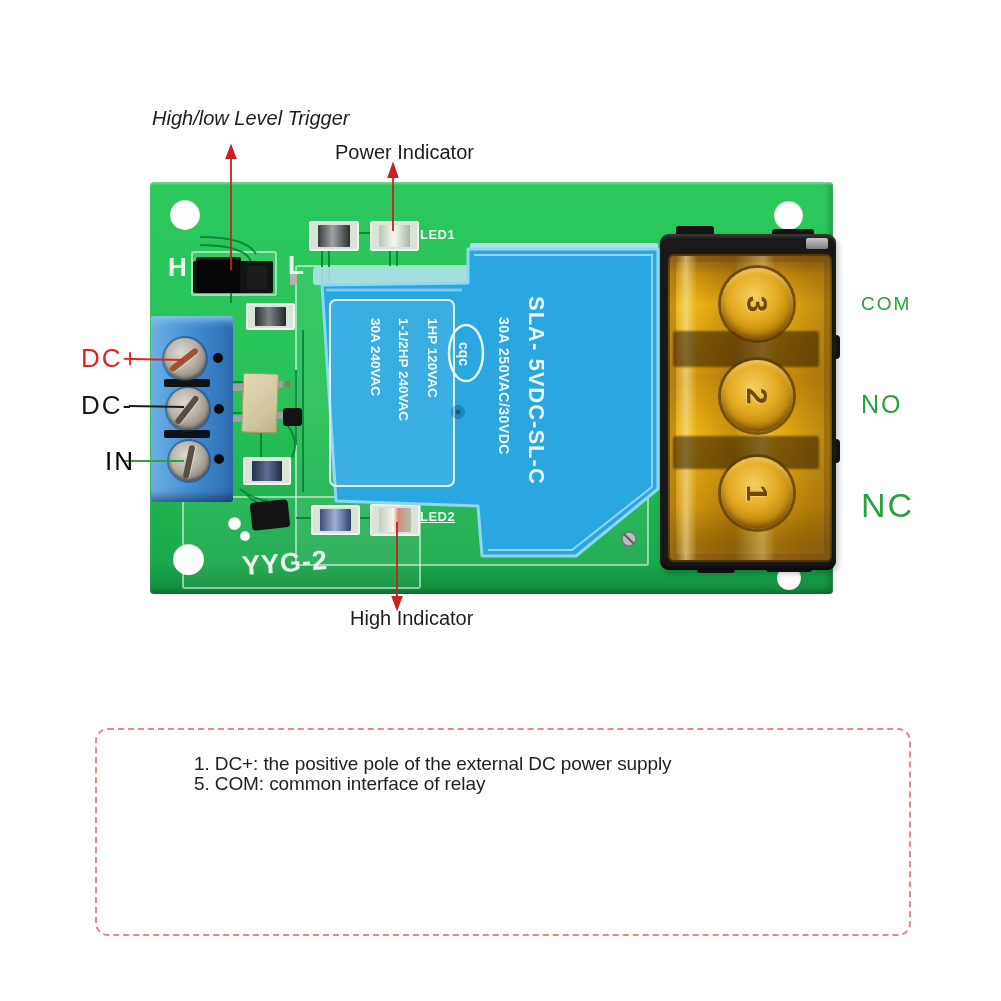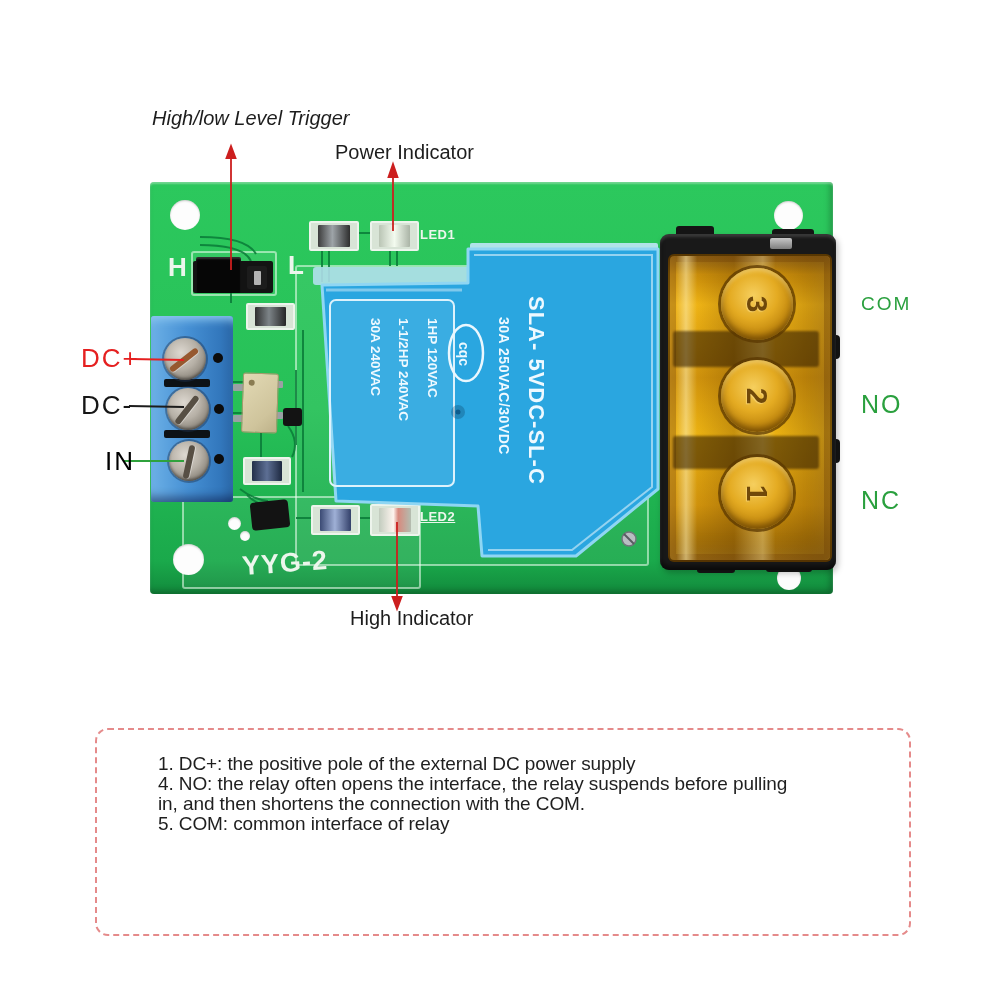--- a/index.html
+++ b/index.html
@@ -1,18 +1,18 @@
 <!DOCTYPE html>
 <html><head>
 <meta charset="utf-8">
 <style>
   html,body{margin:0;padding:0;background:#fff;}
   #canvas{position:relative;width:1001px;height:1001px;background:#ffffff;overflow:hidden;
           font-family:"Liberation Sans",sans-serif;}
-  .abs{position:absolute;}
+  .abs{position:absolute;margin-left:36px;}
   
   .lbl{position:absolute;color:#1d1d1d;font-size:20px;white-space:nowrap;z-index:40;}
   .side-lbl{position:absolute;font-size:26px;letter-spacing:2px;white-space:nowrap;z-index:40;}
   
   #board{position:absolute;left:150px;top:182px;width:683px;height:412px;border-radius:4px;z-index:1;
          background:linear-gradient(180deg,#2cc85d 0%,#27c158 55%,#1aa94b 92%,#128a3c 100%);
          box-shadow:inset 0 2px 2px rgba(255,255,255,.35), inset -3px -3px 6px rgba(0,0,0,.25);}
   .hole{position:absolute;border-radius:50%;background:#fdfdfd;box-shadow:inset 0 1px 2px rgba(0,0,0,.2);z-index:6;}
   .silktxt{position:absolute;color:#ecf6ec;font-weight:bold;z-index:18;white-space:nowrap;}
   
@@ -222,24 +222,22 @@
   </svg>
 
   <div class="lbl" style="left:152px;top:107px;font-style:italic;">High/low Level Trigger</div>
   <div class="lbl" style="left:335px;top:141px;">Power Indicator</div>
   <div class="lbl" style="left:350px;top:607px;">High Indicator</div>
   <div class="side-lbl" style="left:81px;top:343px;color:#e52020;">DC+</div>
   <div class="side-lbl" style="left:81px;top:390px;color:#161616;">DC-</div>
   <div class="side-lbl" style="left:84px;top:446px;color:#000000;margin-left:21px;">IN</div>
   <div class="side-lbl" style="left:861px;top:293px;color:#2aa03e;font-size:19px;">COM</div>
   <div class="side-lbl" style="left:861px;top:390px;color:#2aa03e;font-size:25px;">NO</div>
-  <div class="side-lbl" style="left:861px;top:486px;color:#2aa03e;font-size:25px;">NC</div>
+  <div class="side-lbl" style="left:861px;top:486px;color:#2aa03e;font-size:34px;">NC</div>
 
   <div id="notesbox">
     <div class="abs" style="left:61px;top:24px;width:740px;">
       <p class="note">1. DC+: the positive pole of the external DC power supply</p>
-      <p class="note">4. NO: the relay often opens the interface, the relay suspends before pulling
-in, and then shortens the connection with the COM.</p>
       <p class="note">5. COM: common interface of relay</p>
     </div>
   </div>
 
 </div>
 
 </body></html>

